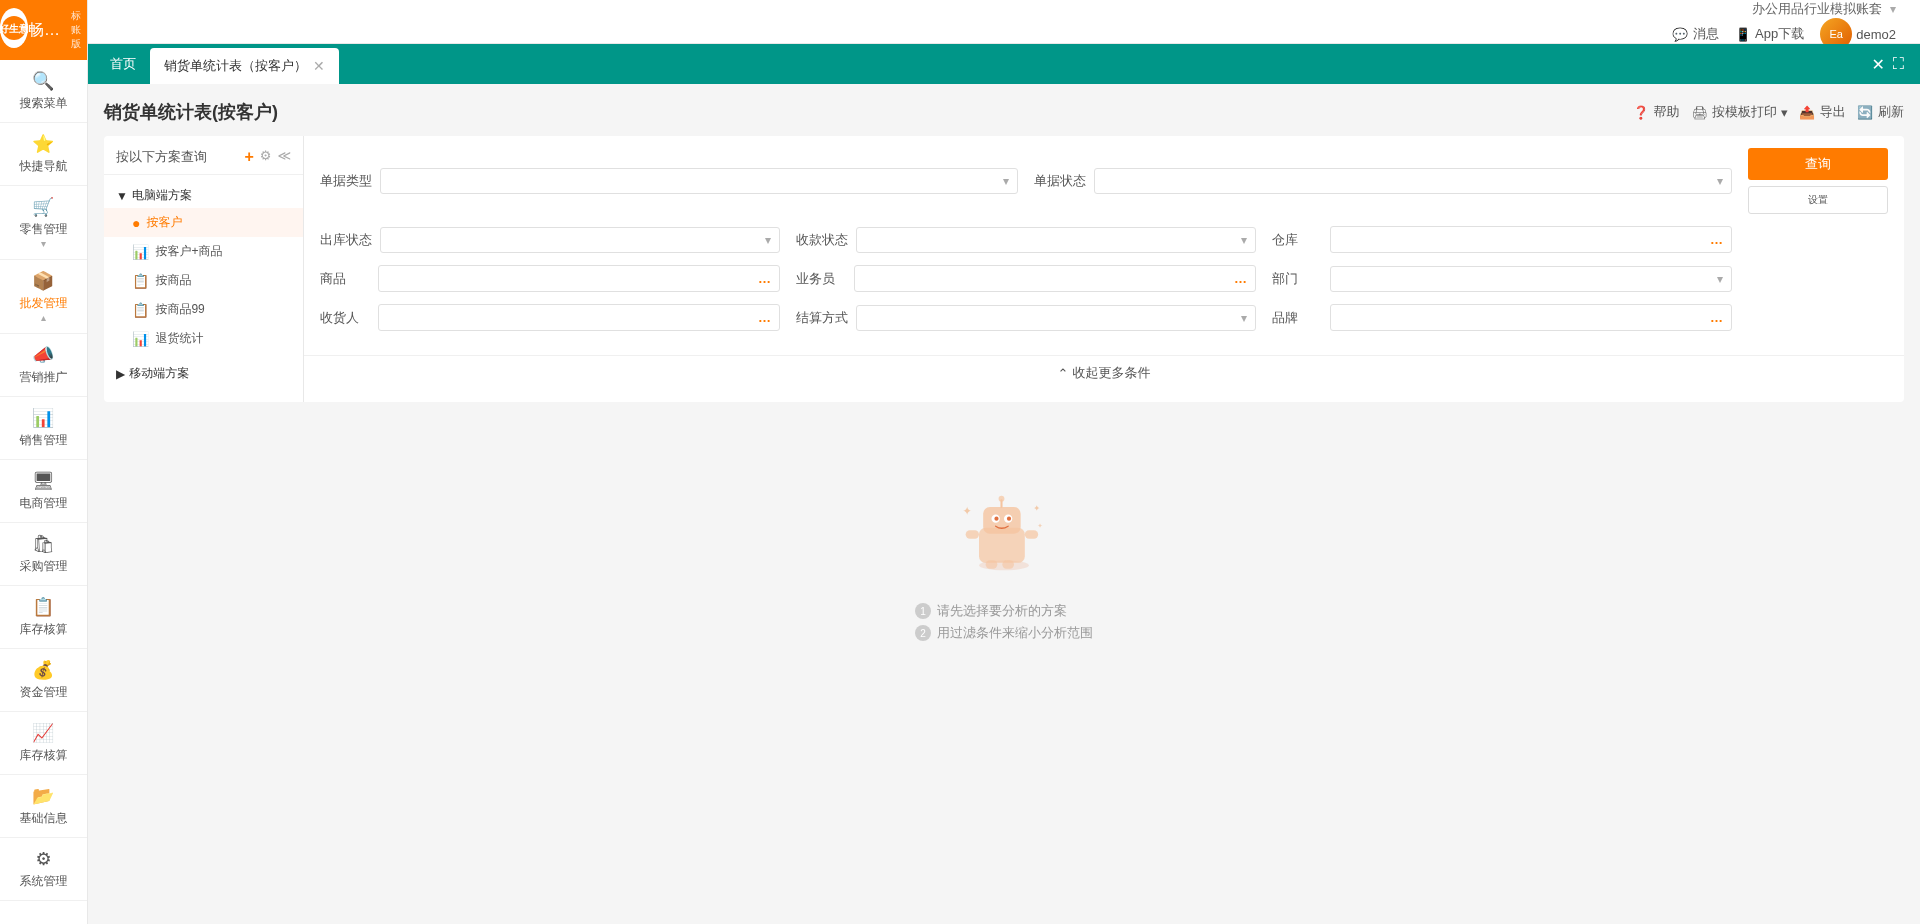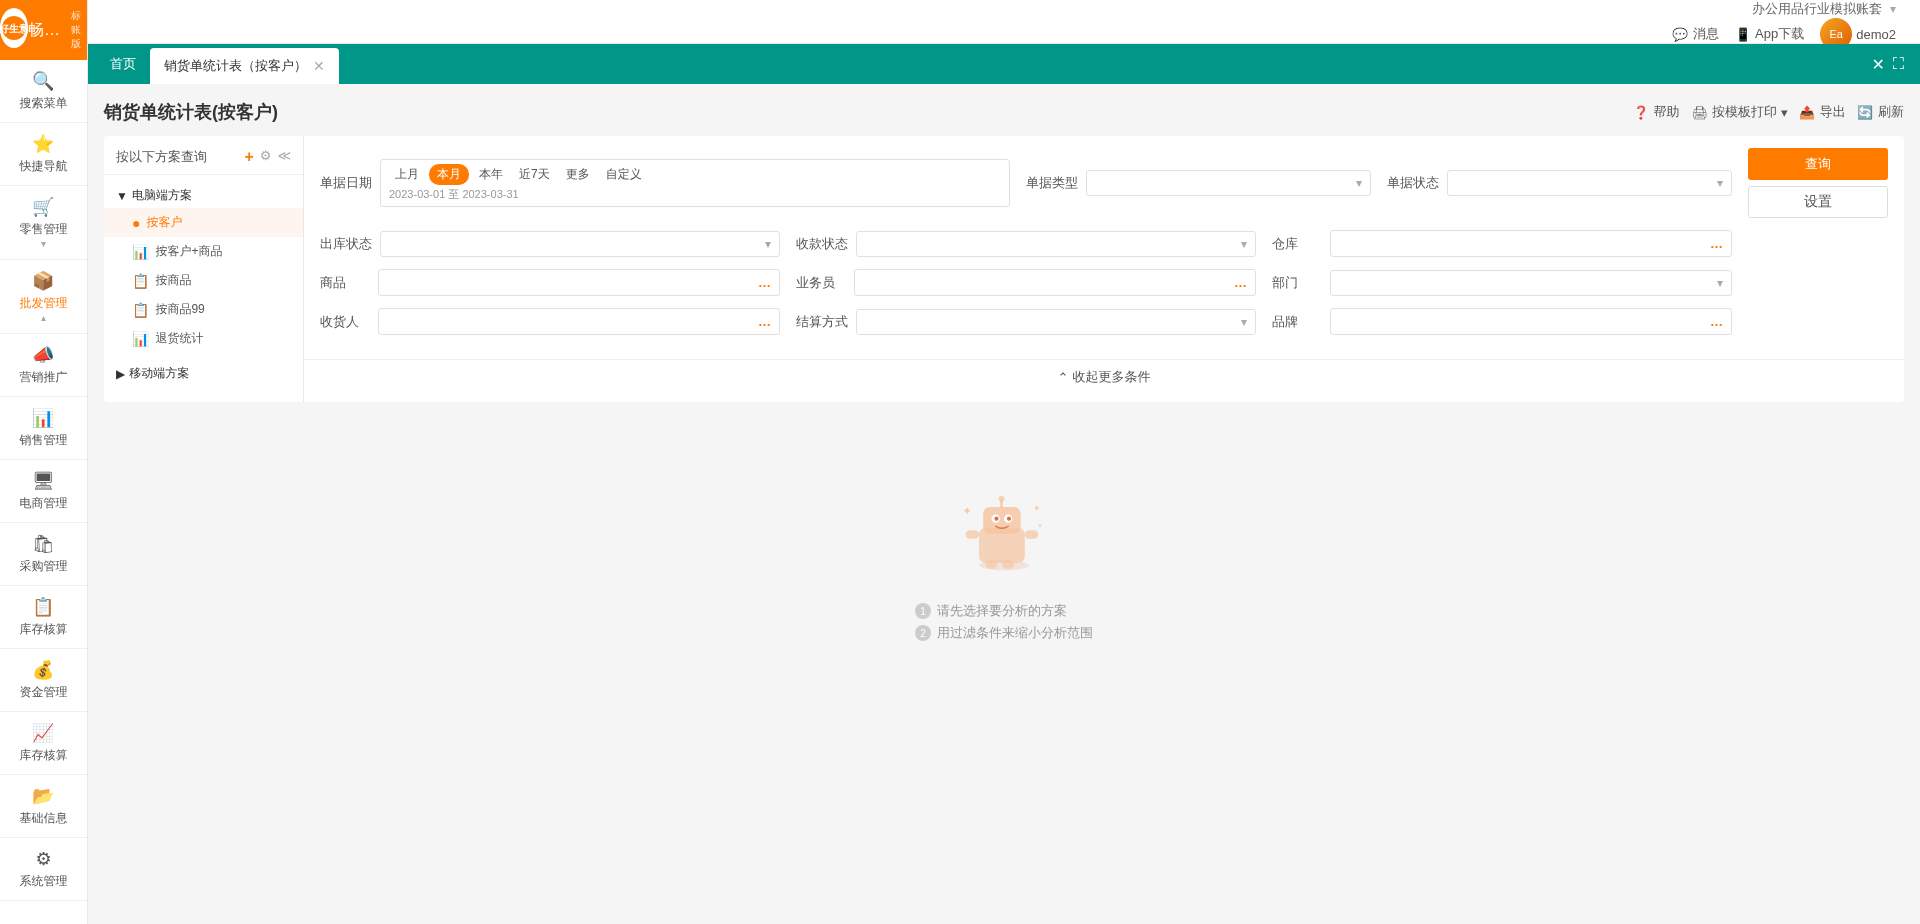--- a/index.html
+++ b/index.html
@@ -274,21 +274,21 @@
       font-size: 13px;
       cursor: pointer;
       white-space: nowrap;
     }
     .btn-settings {
       background: #fff;
       color: #555;
       border: 1px solid #ddd;
       border-radius: 3px;
       padding: 6px 20px;
-      font-size: 14px;
+      font-size: 10px;
       cursor: pointer;
       white-space: nowrap;
     }
 
     
     .empty-state {
       display: flex;
       flex-direction: column;
       align-items: center;
       justify-content: center;
@@ -504,34 +504,20 @@
             <span>▶</span>
             <span>移动端方案</span>
           </div>
         </div>
       </div>
 
       <div class="filter-form-wrapper">
         <div class="filter-form">
 
           <div class="filter-row">
-            <div class="filter-field" style="flex:2;">
-              <span class="filter-label">单据日期</span>
-              <div style="display:flex;flex-direction:column;flex:1;border:1px solid #e0e0e0;border-radius:3px;padding:4px 8px;background:#fff;">
-                <div class="date-quick-btns">
-                  <span class="date-btn">上月</span>
-                  <span class="date-btn active">本月</span>
-                  <span class="date-btn">本年</span>
-                  <span class="date-btn">近7天</span>
-                  <span class="date-btn">更多</span>
-                  <span class="date-btn">自定义</span>
-                </div>
-                <div class="date-range-text">2023-03-01 至 2023-03-31</div>
-              </div>
-            </div>
             <div class="filter-field">
               <span class="filter-label">单据类型</span>
               <div class="filter-dropdown">
                 <span></span>
                 <span class="chevron-down">▾</span>
               </div>
             </div>
             <div class="filter-field">
               <span class="filter-label">单据状态</span>
               <div class="filter-dropdown">

